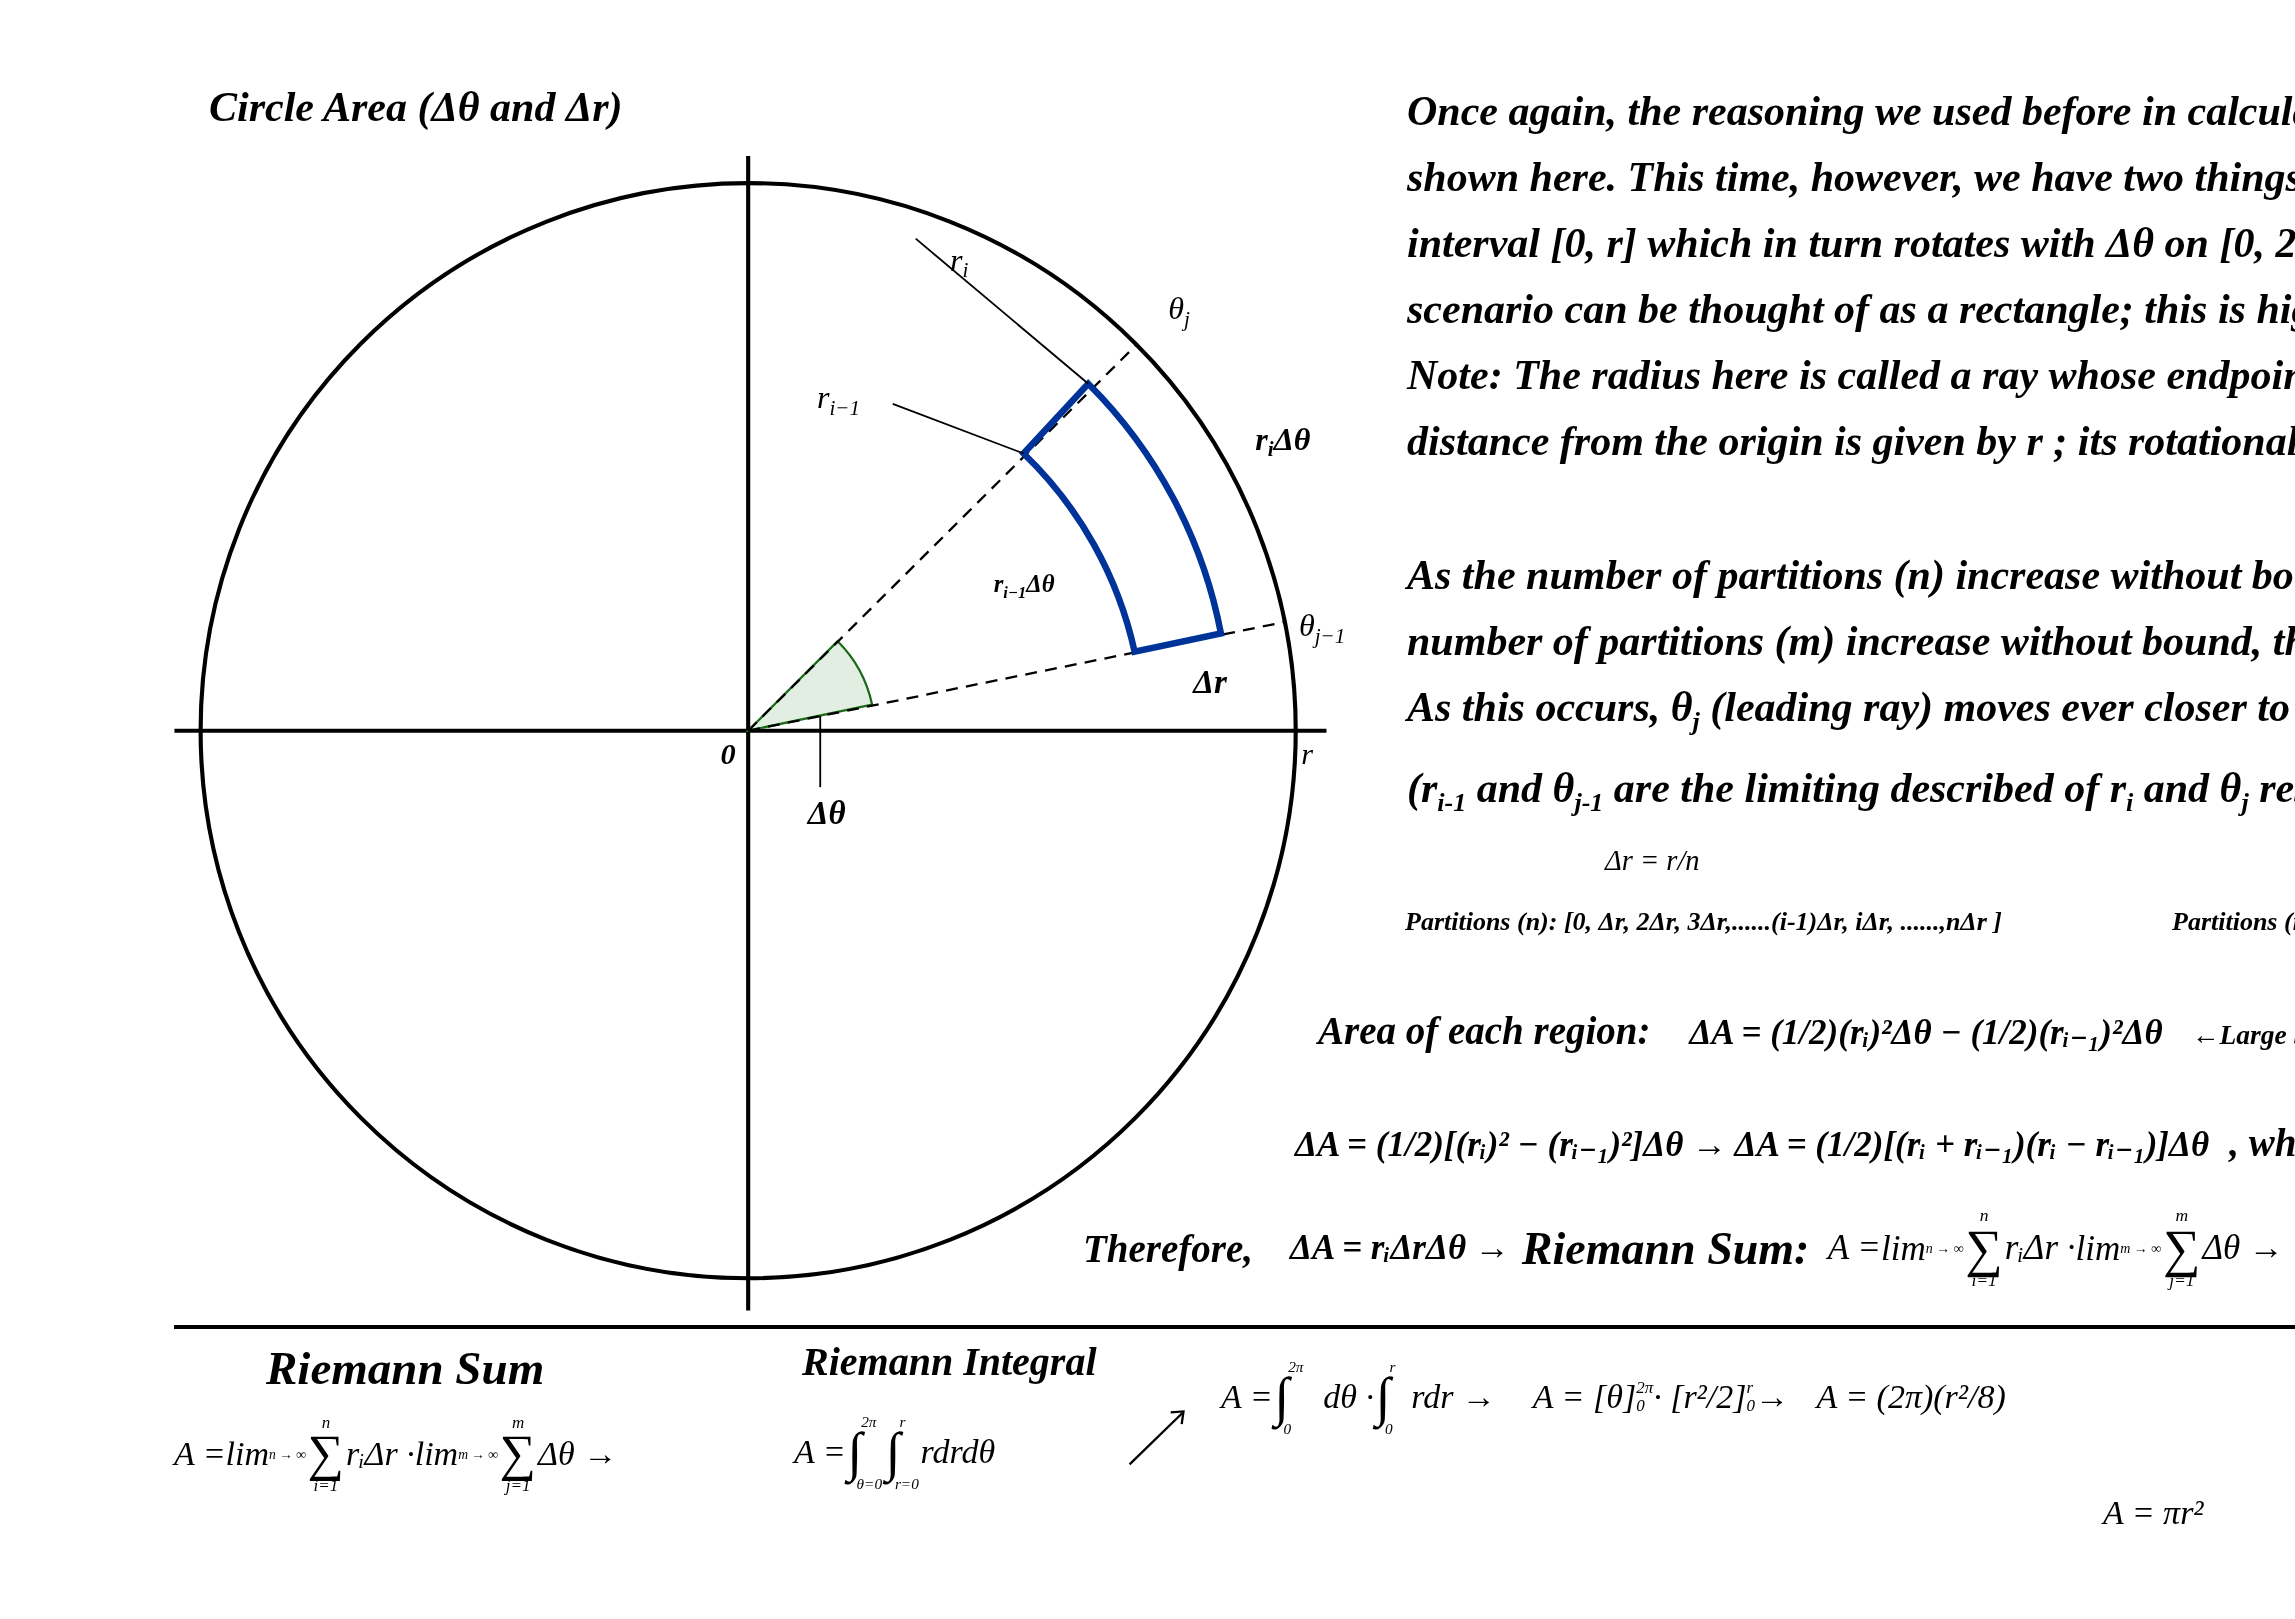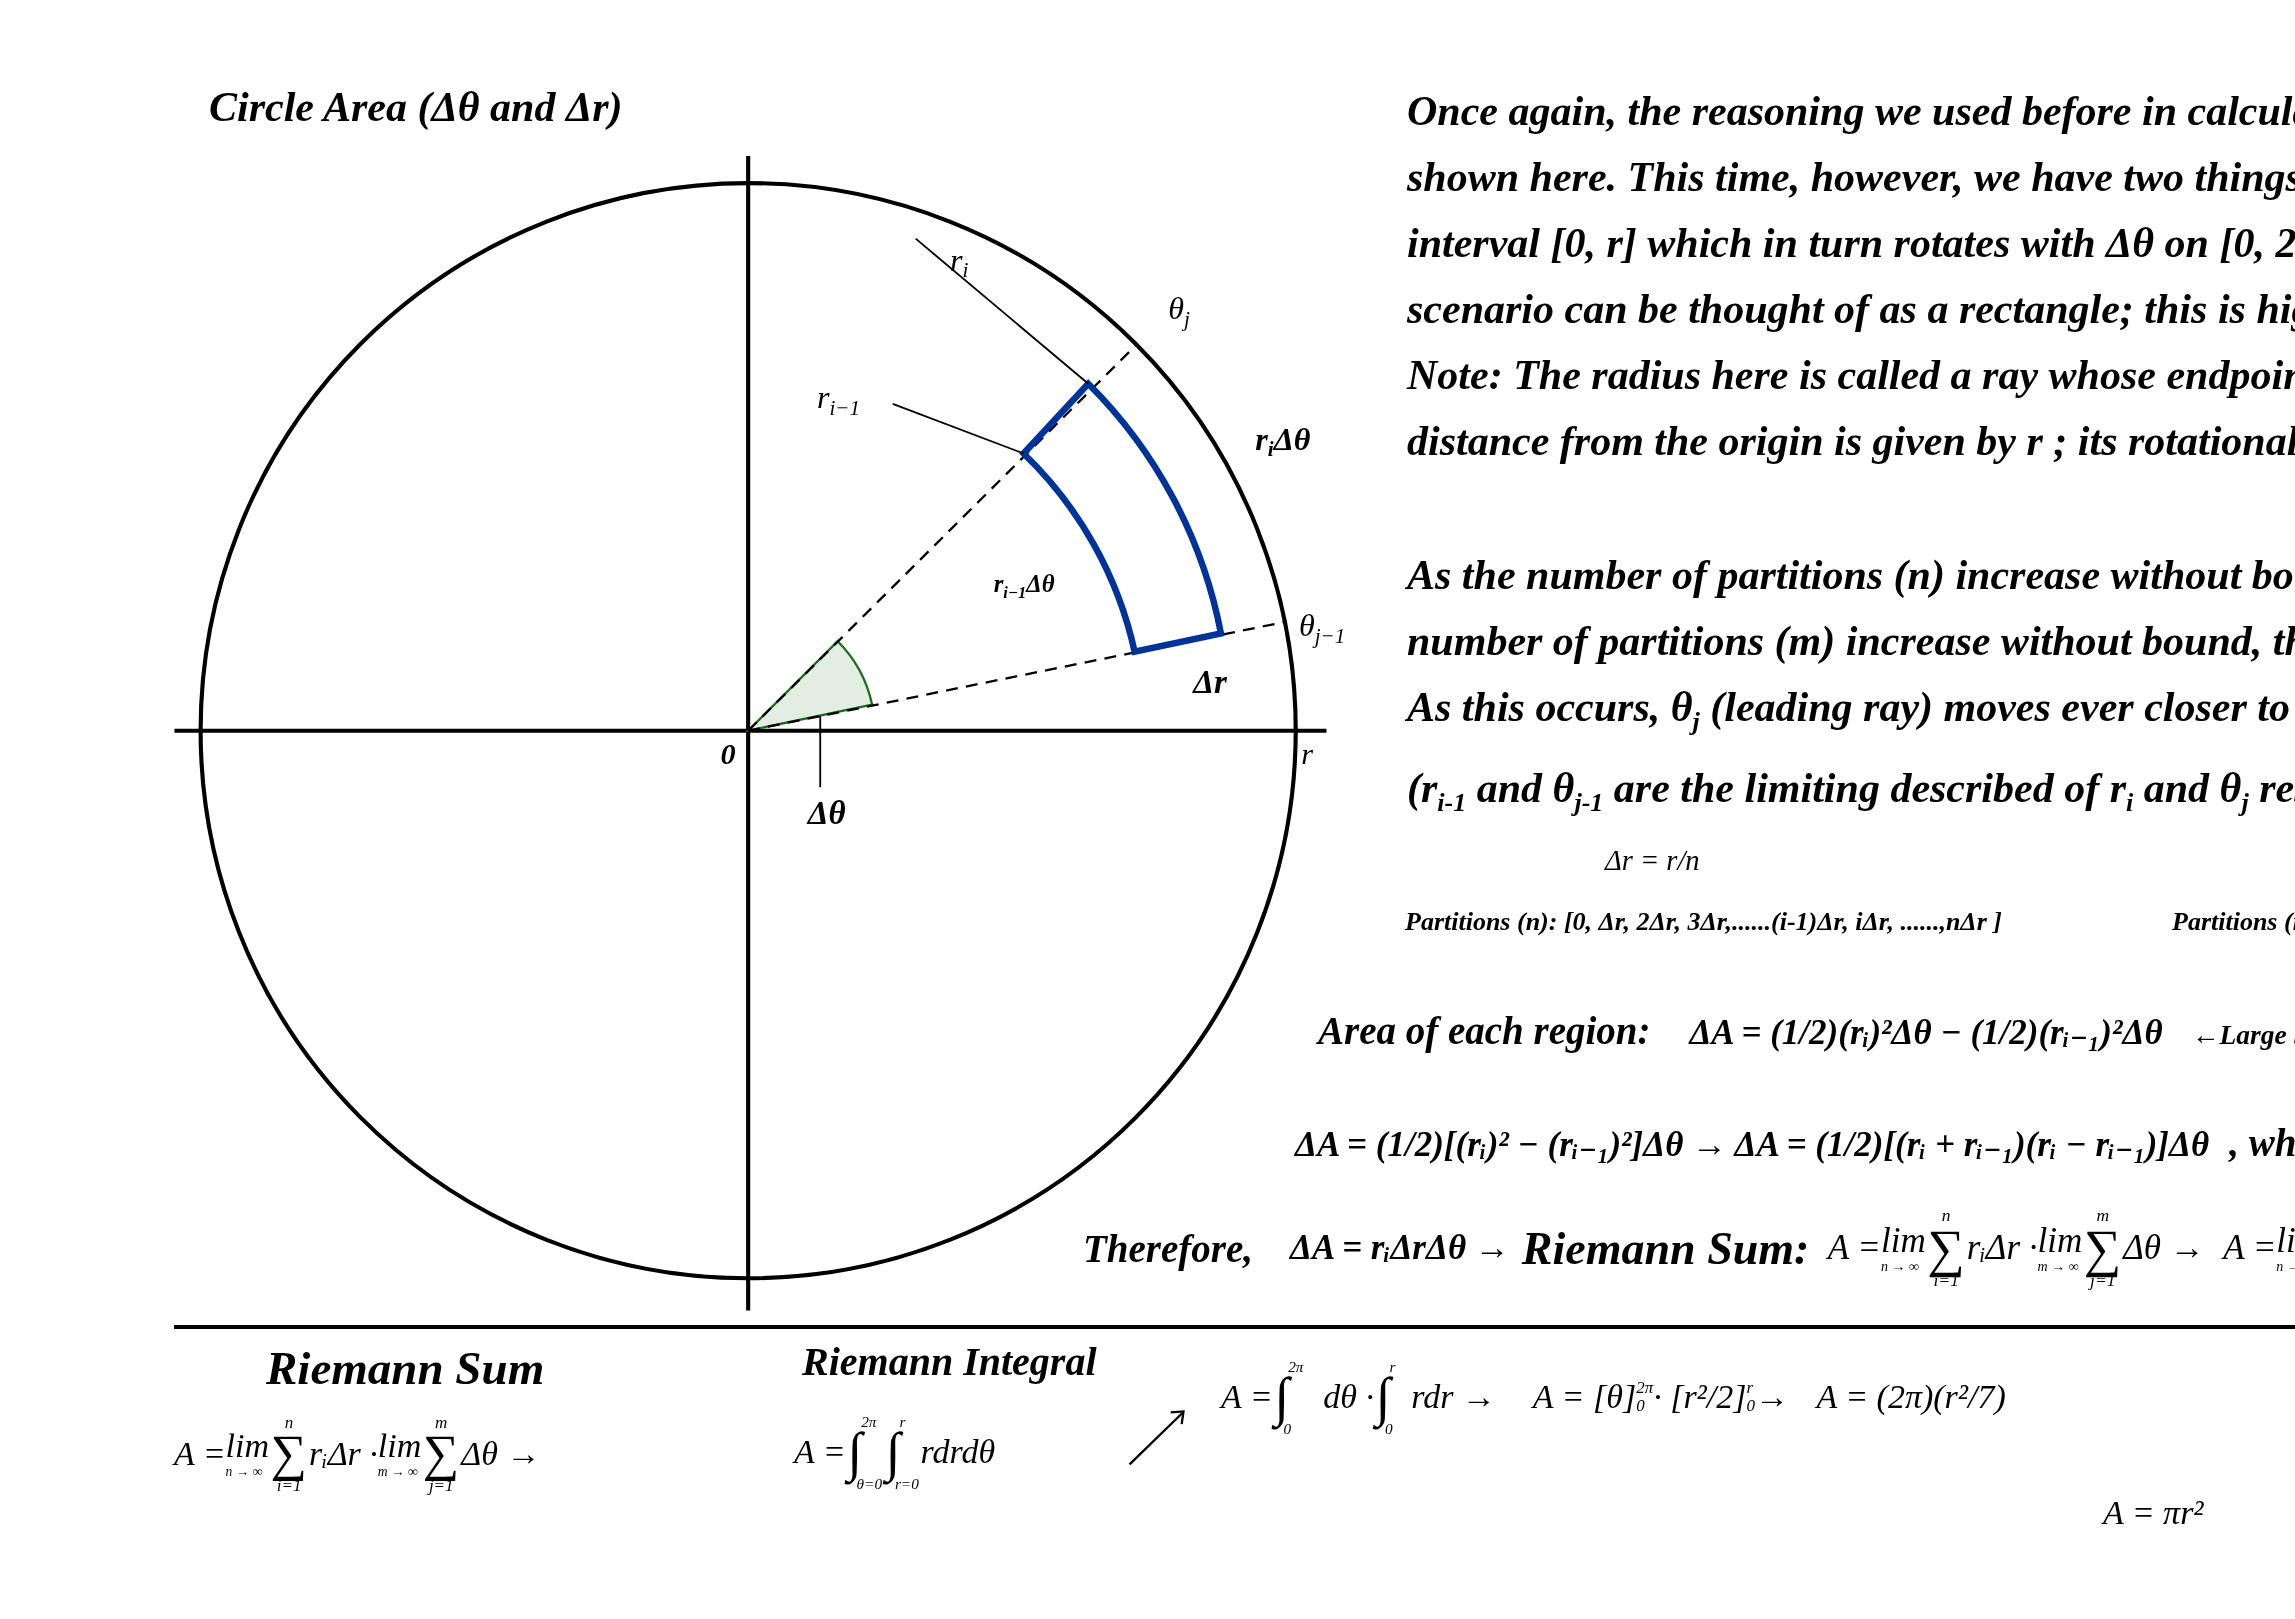--- a/index.html
+++ b/index.html
@@ -8,21 +8,21 @@
   .abs { position: absolute; white-space: nowrap; }
   .bi { font-style: italic; font-weight: bold; }
   .it { font-style: italic; }
   .title { font-size: 42px; }
   .para { font-size: 42px; line-height: 66px; }
   .small { font-size: 28.5px; }
   .part { font-size: 26px; }
   .eq { font-size: 35px; font-style: italic; }
   .note { font-size: 27.5px; }
   .sub { font-size: 0.62em; vertical-align: -0.35em; }
-  .lim { display: inline-flex; flex-direction: column; align-items: flex-start; vertical-align: -0.25em; line-height: 1; }
+  .lim { display: inline-flex; flex-direction: row; align-items: center; vertical-align: -0.25em; line-height: 1; }
   .lim .u { font-size: 0.4em; margin-top: 1.8px; }
   .sum { display: inline-flex; flex-direction: column; align-items: center; vertical-align: -0.55em; line-height: 1; margin: 0 1.8px; }
   .sum .top, .sum .bot { font-size: 0.5em; }
   .sum .sig { font-size: 1.5em; font-style: normal; line-height: 0.9; }
   .int { display: inline-flex; flex-direction: column; align-items: flex-start; vertical-align: -0.6em; line-height: 1; margin: 0 1.8px; }
   .int .sig { font-size: 1.6em; font-style: normal; line-height: 0.85; }
   .int .top, .int .bot { font-size: 0.45em; }
   svg text { font-family: "Liberation Serif", "DejaVu Serif", serif; font-style: italic; }
 </style>
 </head>
@@ -198,17 +198,17 @@
     <span style="display:inline-flex; flex-direction:column; font-size:0.5em; line-height:1.1;">
       <span>2π</span>
       <span>0</span>
     </span>
   <span> · [r²/2]</span>
     <span style="display:inline-flex; flex-direction:column; font-size:0.5em; line-height:1.1;">
       <span>r</span>
       <span>0</span>
     </span>
   <span>  →</span>
-  <span style="margin-left:27.5px;">A = (2π)(r²/7)</span>
+  <span style="margin-left:27.5px;">A = (2π)(r²/8)</span>
 </div>
 
 <div class="abs eq" style="left:2103px; top:1494px; font-size:34px;">A = πr²</div>
 
 
 </body></html>

